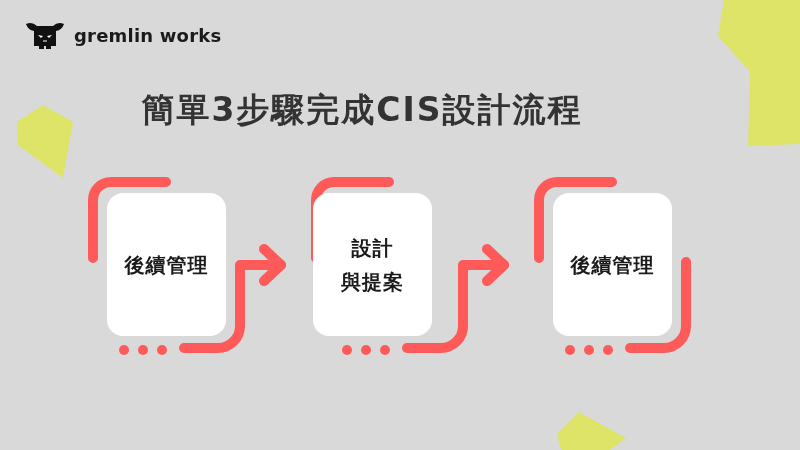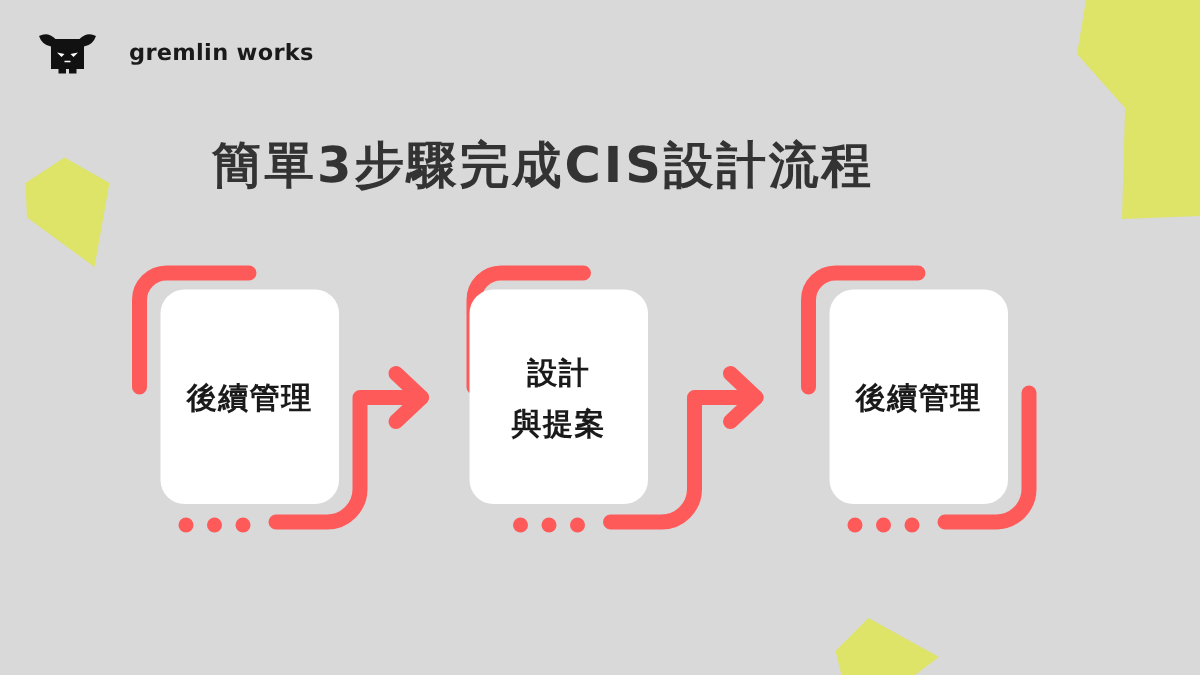--- a/index.html
+++ b/index.html
@@ -1,19 +1,19 @@
 <!DOCTYPE html>
 <html><head>
 <meta charset="utf-8">
 <style>
   html,body{margin:0;padding:0;}
   body{width:800px;height:450px;overflow:hidden;background:#d9d9d9;position:relative;font-family:"DejaVu Sans",sans-serif;}
   .deco{position:absolute;left:0;top:0;}
   .logo{position:absolute;left:24px;top:20px;display:flex;align-items:center;}
-  .logo-text{font-family:"DejaVu Sans",sans-serif;font-size:15px;font-weight:bold;color:#1a1a1a;margin-left:20px;letter-spacing:0.2px;}
+  .logo-text{font-family:"DejaVu Sans",sans-serif;font-size:18px;font-weight:bold;color:#1a1a1a;margin-left:8px;letter-spacing:0.2px;}
   .title{position:absolute;left:0;top:88px;width:724px;text-align:center;font-size:33px;font-weight:bold;color:#333333;letter-spacing:2px;}
   .card{position:absolute;background:#ffffff;border-radius:16px;width:119px;height:143px;top:193px;display:flex;align-items:center;justify-content:center;text-align:center;}
   .card-label{font-size:20px;font-weight:bold;color:#1a1a1a;line-height:34px;white-space:pre-line;letter-spacing:1px;}
 </style>
 </head>
 <body>
 
 <svg class="deco" width="800" height="450" viewBox="0 0 800 450">
   <polygon points="724,0 800,0 800,144 748,146 750,72 718,36" fill="#dde468"></polygon>
   <polygon points="17,122 43,105 73,122 63,178 18,145" fill="#dde468"></polygon>

